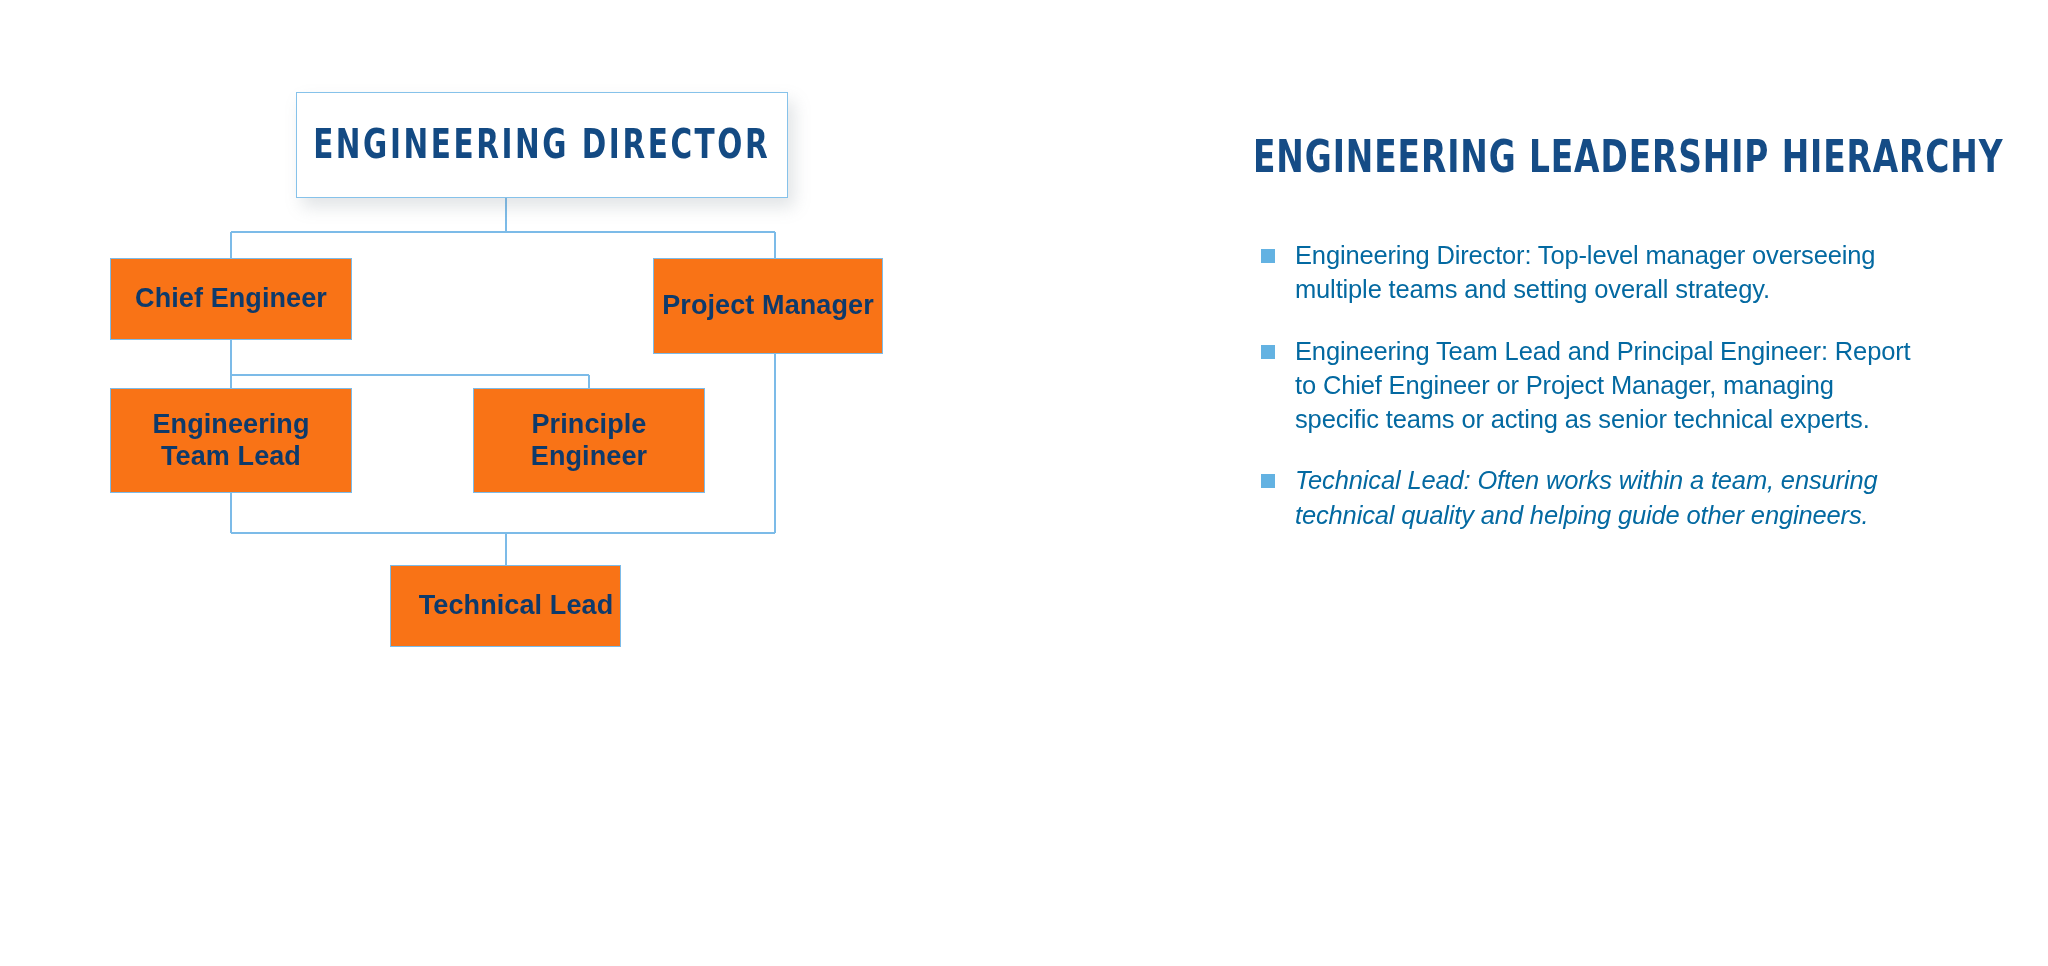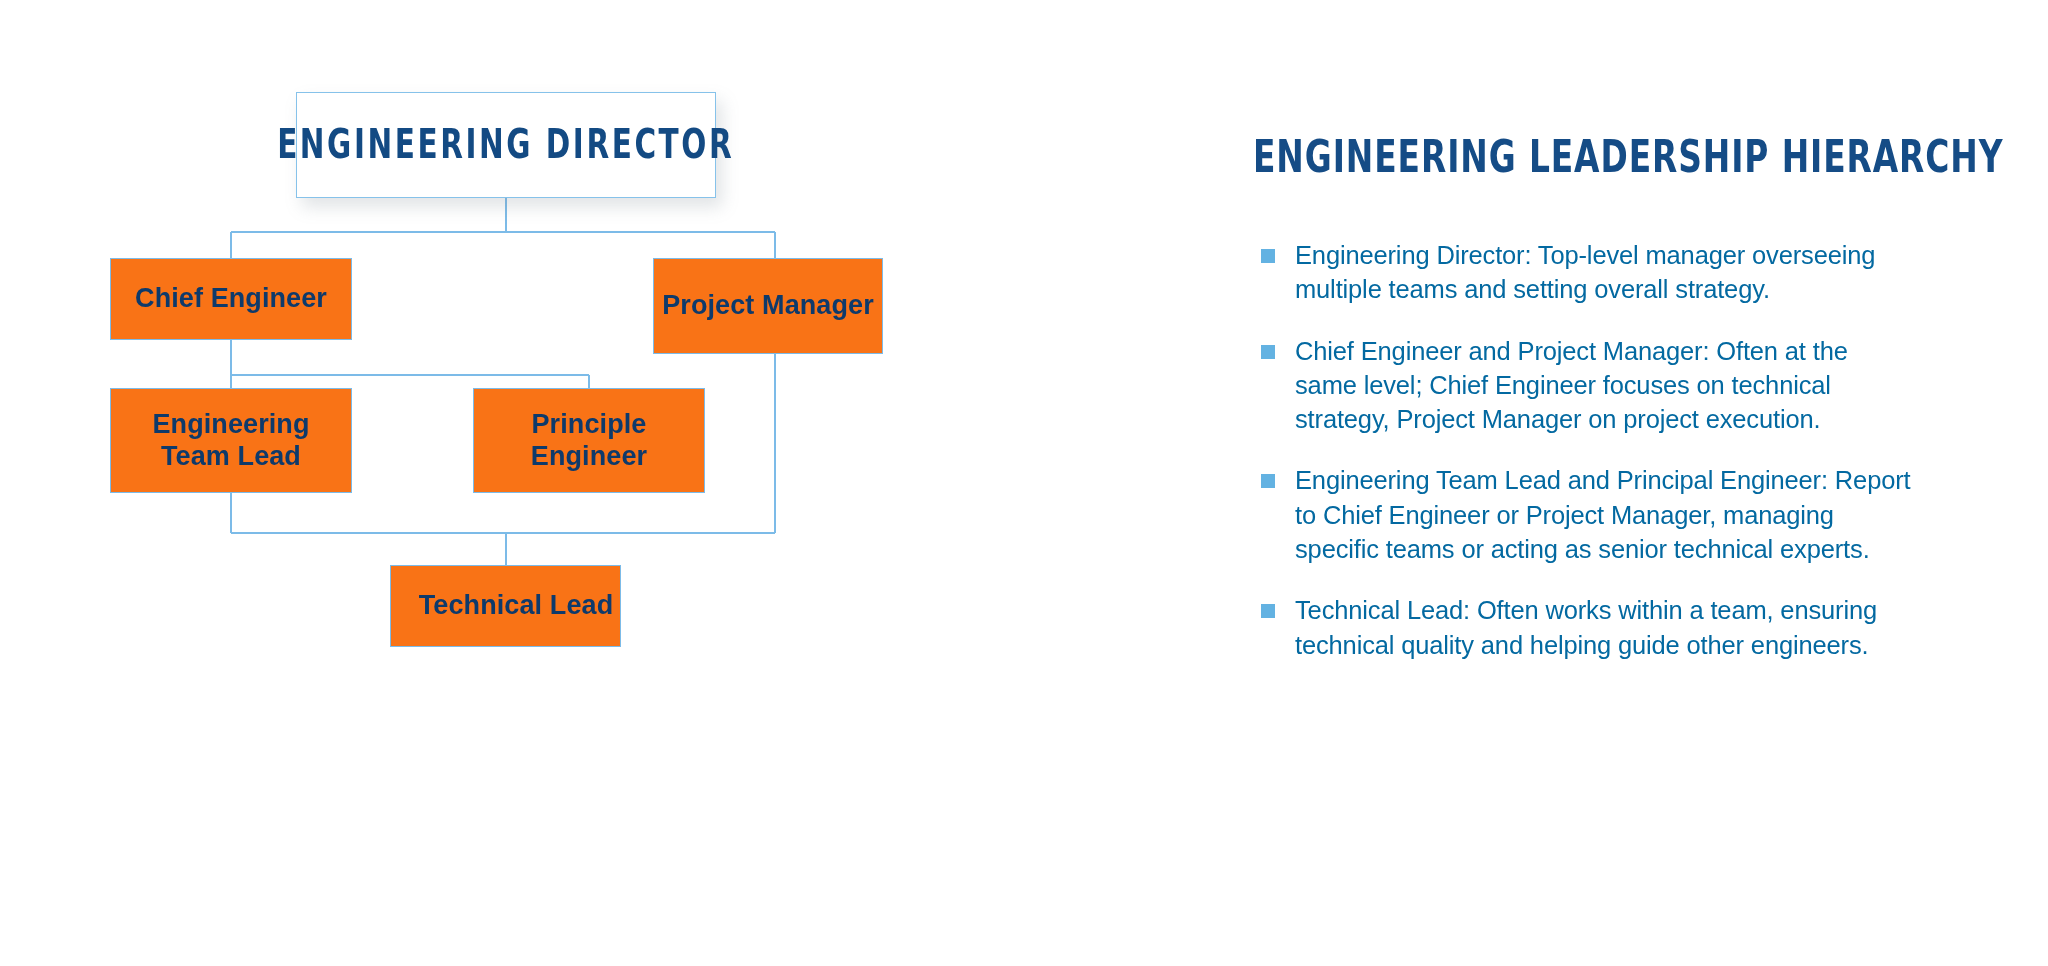--- a/index.html
+++ b/index.html
@@ -43,21 +43,21 @@
     text-transform:uppercase;
     transform:scaleX(.80);
     transform-origin:center;
     white-space:nowrap;
     color:#134a83;
   }
   .node-label{display:block;}
   .node.lvl .node-label{font-size:27px;}
 
   
-  #node-director      {left:296px; top:92px;  width:420px; height:106px;align-items:center;}
+  #node-director      {left:296px; top:92px;  width:492px; height:106px;align-items:center;}
   #node-chief         {left:110px; top:258px; width:242px; height:82px;}
   #node-pm            {left:653px; top:258px; width:230px; height:96px;}
   #node-etl           {left:110px; top:388px; width:242px; height:105px;}
   #node-principle     {left:473px; top:388px; width:232px; height:105px;text-align:center;}
   #node-techlead      {left:390px; top:565px; width:231px; height:82px;padding-left:21px;}
 
   
   #text-panel{position:absolute;left:1253px;top:0;width:680px;height:966px;}
   #panel-title{
     position:absolute;left:0;top:131px;width:680px;
@@ -78,21 +78,21 @@
   .bullet-item{
     position:relative;
     padding-left:42px;
     margin-bottom:27px;
     color:#0369a1;
     font-size:25.5px;
     line-height:1.345;
     letter-spacing:-.15px;
     font-family:"Liberation Sans",sans-serif;
   }
-  .bullet-item:last-child{margin-bottom:8px;}
+  .bullet-item:last-child{margin-bottom:8px;font-style:italic;}
   .bullet-marker{
     position:absolute;left:8px;top:11px;
     width:14px;height:14px;
     background:#63b2e2;
   }
   .bullet-text{display:block;}
 </style>
 </head>
 <body>
 
@@ -153,24 +153,20 @@
 
     <div id="panel-title">ENGINEERING LEADERSHIP HIERARCHY</div>
 
     <ul id="bullet-list">
       <li class="bullet-item">
         <span class="bullet-marker"></span>
         <span class="bullet-text">Engineering Director: Top-level manager overseeing multiple teams and setting overall strategy.</span>
       </li>
       <li class="bullet-item">
         <span class="bullet-marker"></span>
-        <span class="bullet-text">Chief Engineer and Project Manager: Often at the same level; Chief Engineer focuses on technical strategy, Project Manager on project execution.</span>
-      </li>
-      <li class="bullet-item">
-        <span class="bullet-marker"></span>
         <span class="bullet-text">Engineering Team Lead and Principal Engineer: Report to Chief Engineer or Project Manager, managing specific teams or acting as senior technical experts.</span>
       </li>
       <li class="bullet-item">
         <span class="bullet-marker"></span>
         <span class="bullet-text">Technical Lead: Often works within a team, ensuring technical quality and helping guide other engineers.</span>
       </li>
     </ul>
 
   </div>
 

